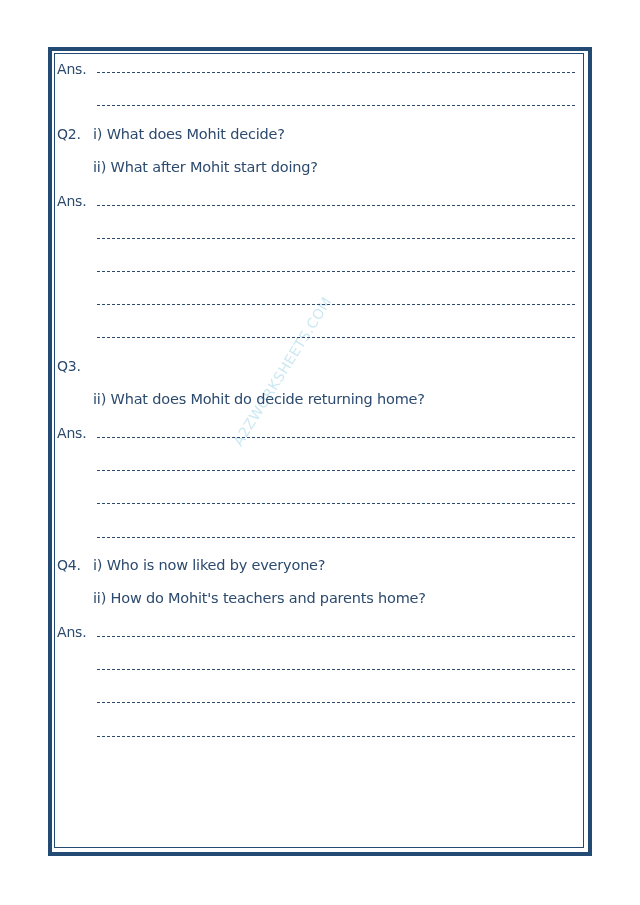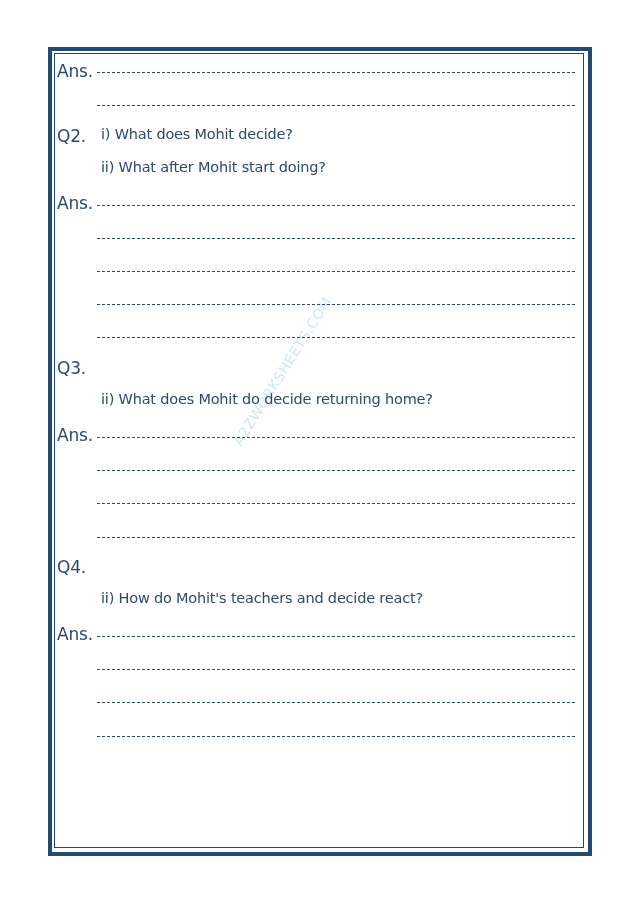--- a/index.html
+++ b/index.html
@@ -1,21 +1,21 @@
 <!DOCTYPE html>
 <html><head>
 <meta charset="utf-8">
 <style>
   html, body { margin:0; padding:0; background:#ffffff; }
   body { width:640px; height:905px; position:relative; overflow:hidden; font-family:"DejaVu Sans", sans-serif; }
   .frame-outer { position:absolute; left:48px; top:47px; width:536px; height:801px; border:4px solid #234a73; }
   .frame-inner { position:absolute; left:54px; top:53px; width:530px; height:795px; border:1.5px solid #234a73; box-sizing:border-box; }
   .row { position:absolute; left:57px; right:64px; height:20px; color:#2c4a6e; font-size:14.5px; letter-spacing:-0.2px; }
-  .lbl { position:absolute; left:0; top:0; font-size:17px; color:#2c4a6e; }
-  .txt { position:absolute; left:44px; top:0; white-space:nowrap; }
+  .lbl { position:absolute; left:0; top:0; font-size:14px; color:#2c4a6e; }
+  .txt { position:absolute; left:36px; top:0; white-space:nowrap; }
   .line { position:absolute; left:97px; width:478px; height:0; border-top:1px dashed #2c4a6e; }
   .wm { position:absolute; left:230px; top:440px; color:#bfe3ee; font-size:14px; transform:rotate(-58deg); transform-origin:left top; white-space:nowrap; letter-spacing:0.5px; opacity:0.8; }
 </style>
 </head>
 <body>
 
 <div class="frame-outer"></div>
 <div class="frame-inner"></div>
 
 <div class="wm">A2ZWORKSHEETS.COM</div>
@@ -51,23 +51,24 @@
 <div class="row" style="top:425px">
   <span class="lbl">Ans.</span>
 </div>
 <div class="line" style="top:437px"></div>
 <div class="line" style="top:470px"></div>
 <div class="line" style="top:503px"></div>
 <div class="line" style="top:537px"></div>
 
 <div class="row" style="top:557px">
   <span class="lbl">Q4.</span>
+  <span class="txt">i) Who is now liked by everyone?</span>
 </div>
 <div class="row" style="top:590px">
-  <span class="txt">ii) How do Mohit's teachers and decide react?</span>
+  <span class="txt">ii) How do Mohit's teachers and parents home?</span>
 </div>
 <div class="row" style="top:624px">
   <span class="lbl">Ans.</span>
 </div>
 <div class="line" style="top:636px"></div>
 <div class="line" style="top:669px"></div>
 <div class="line" style="top:702px"></div>
 <div class="line" style="top:736px"></div>
 
 </body></html>

